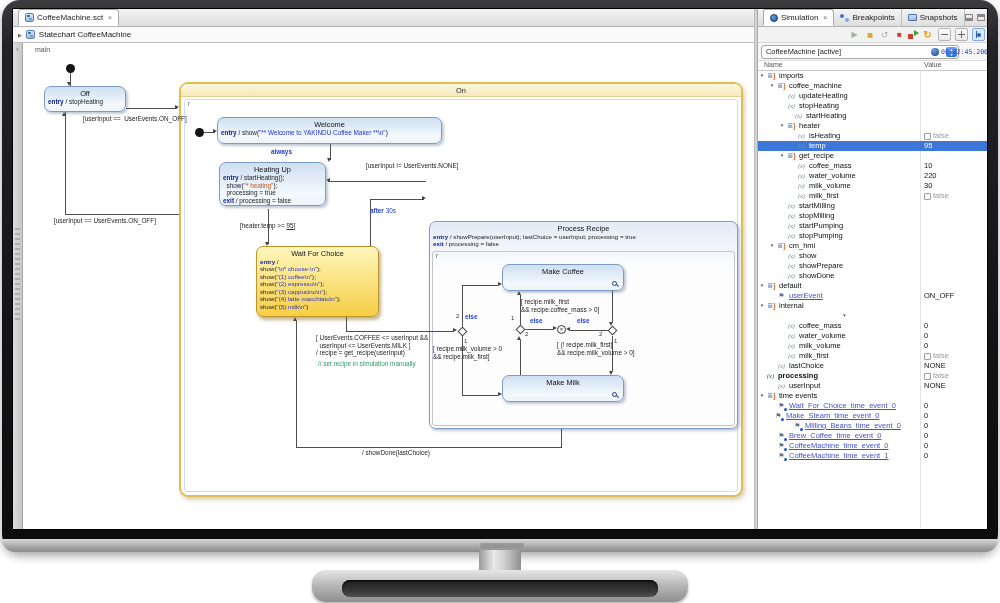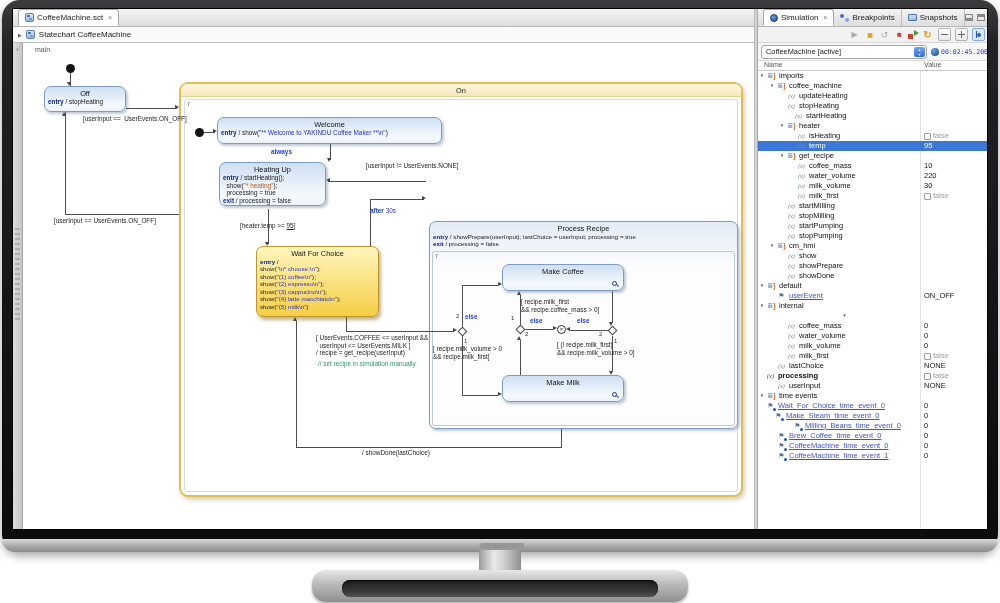--- a/index.html
+++ b/index.html
@@ -112,21 +112,21 @@
   .stepico::after{content:'';position:absolute;right:0;top:1px;width:0;height:0;border-top:3px solid transparent;border-bottom:3px solid transparent;border-left:5px solid #3f9e3f;}
   .boxbtn{width:13px;height:13px;border:1px solid #b3b3b3;border-radius:2px;background:linear-gradient(#fff,#e9e9e9);position:relative;margin-left:2px;}
   .boxbtn.collapse::after{content:'';position:absolute;left:2px;right:2px;top:5px;height:1px;background:#666;}
   .boxbtn.expand::after{content:'';position:absolute;left:2px;right:2px;top:5px;height:1px;background:#666;}
   .boxbtn.expand::before{content:'';position:absolute;top:2px;bottom:2px;left:5px;width:1px;background:#666;}
   .boxbtn.pin{background:#d8e7fa;border-color:#84ade2;}
   .boxbtn.pin::before{content:'';position:absolute;left:3px;top:2px;bottom:2px;width:1px;background:#2a5fb8;}
   .boxbtn.pin::after{content:'';position:absolute;right:3px;top:4px;width:4px;height:4px;border-radius:50%;background:#2a5fb8;}
 
   .comborow{position:absolute;left:0;top:34px;right:0;height:18px;background:#f7f7f7;border-bottom:1px solid #dcdcdc;}
-  .combo{position:absolute;left:3px;top:2px;width:166px;height:14px;background:#fff;border:1px solid #a5a5a5;border-radius:3px;font-size:7.4px;color:#222;line-height:12px;padding-left:4px;}
+  .combo{position:absolute;left:3px;top:2px;width:198px;height:14px;background:#fff;border:1px solid #a5a5a5;border-radius:3px;font-size:7.4px;color:#222;line-height:12px;padding-left:4px;}
   .stepper{position:absolute;right:1px;top:1px;width:11px;height:10px;border-radius:2px;background:linear-gradient(#6ea4f2,#2f6ee0);color:#fff;font-size:4px;line-height:5px;text-align:center;}
   .clockdot{position:absolute;left:173px;top:5px;width:8px;height:8px;border-radius:50%;background:radial-gradient(circle at 35% 30%,#6aa4e0,#18398c);}
   .simtime{position:absolute;right:1px;top:5px;font-family:"DejaVu Sans Mono",monospace;font-size:6.5px;color:#2a46c8;}
 
   .theader{position:absolute;left:0;top:52px;right:0;height:10px;border-bottom:1px solid #c9c9c9;font-size:7px;color:#555;}
   .th-name{position:absolute;left:6px;top:0;} .th-value{position:absolute;left:166px;top:0;}
   .ptree{position:absolute;left:0;top:62px;right:0;bottom:0;overflow:hidden;font-size:7.5px;}
   .vline{position:absolute;left:162px;top:0;bottom:0;width:1px;background:#e3e3e3;}
   .trow{position:relative;display:flex;height:10px;line-height:10px;color:#111;}
   .trow.sel{background:#3c77d8;color:#fff;}
@@ -665,21 +665,21 @@
           </div>
           <div class="trow">
             <div class="tname" style="padding-left: 1px;">
               <span class="tarrow">▼</span>
               <span class="ticon group"><span class="glines">≣</span><span class="gbrace">}</span></span>
               <span class="tlabel">time events</span>
             </div>
             <div class="tval"></div>
           </div>
           <div class="trow">
-            <div class="tname" style=" align-items: center;">
+            <div class="tname" style="padding-left: 11px; align-items: center;">
               <span class="tarrow"></span>
               <span class="ticon timeevent">⚑<span class="tdot"></span></span>
               <span class="tlabel tlink">Wait_For_Choice_time_event_0</span>
             </div>
             <div class="tval">0</div>
           </div>
           <div class="trow">
             <div class="tname" style="padding-left: 8px;">
               <span class="tarrow"></span>
               <span class="ticon timeevent">⚑<span class="tdot"></span></span>

